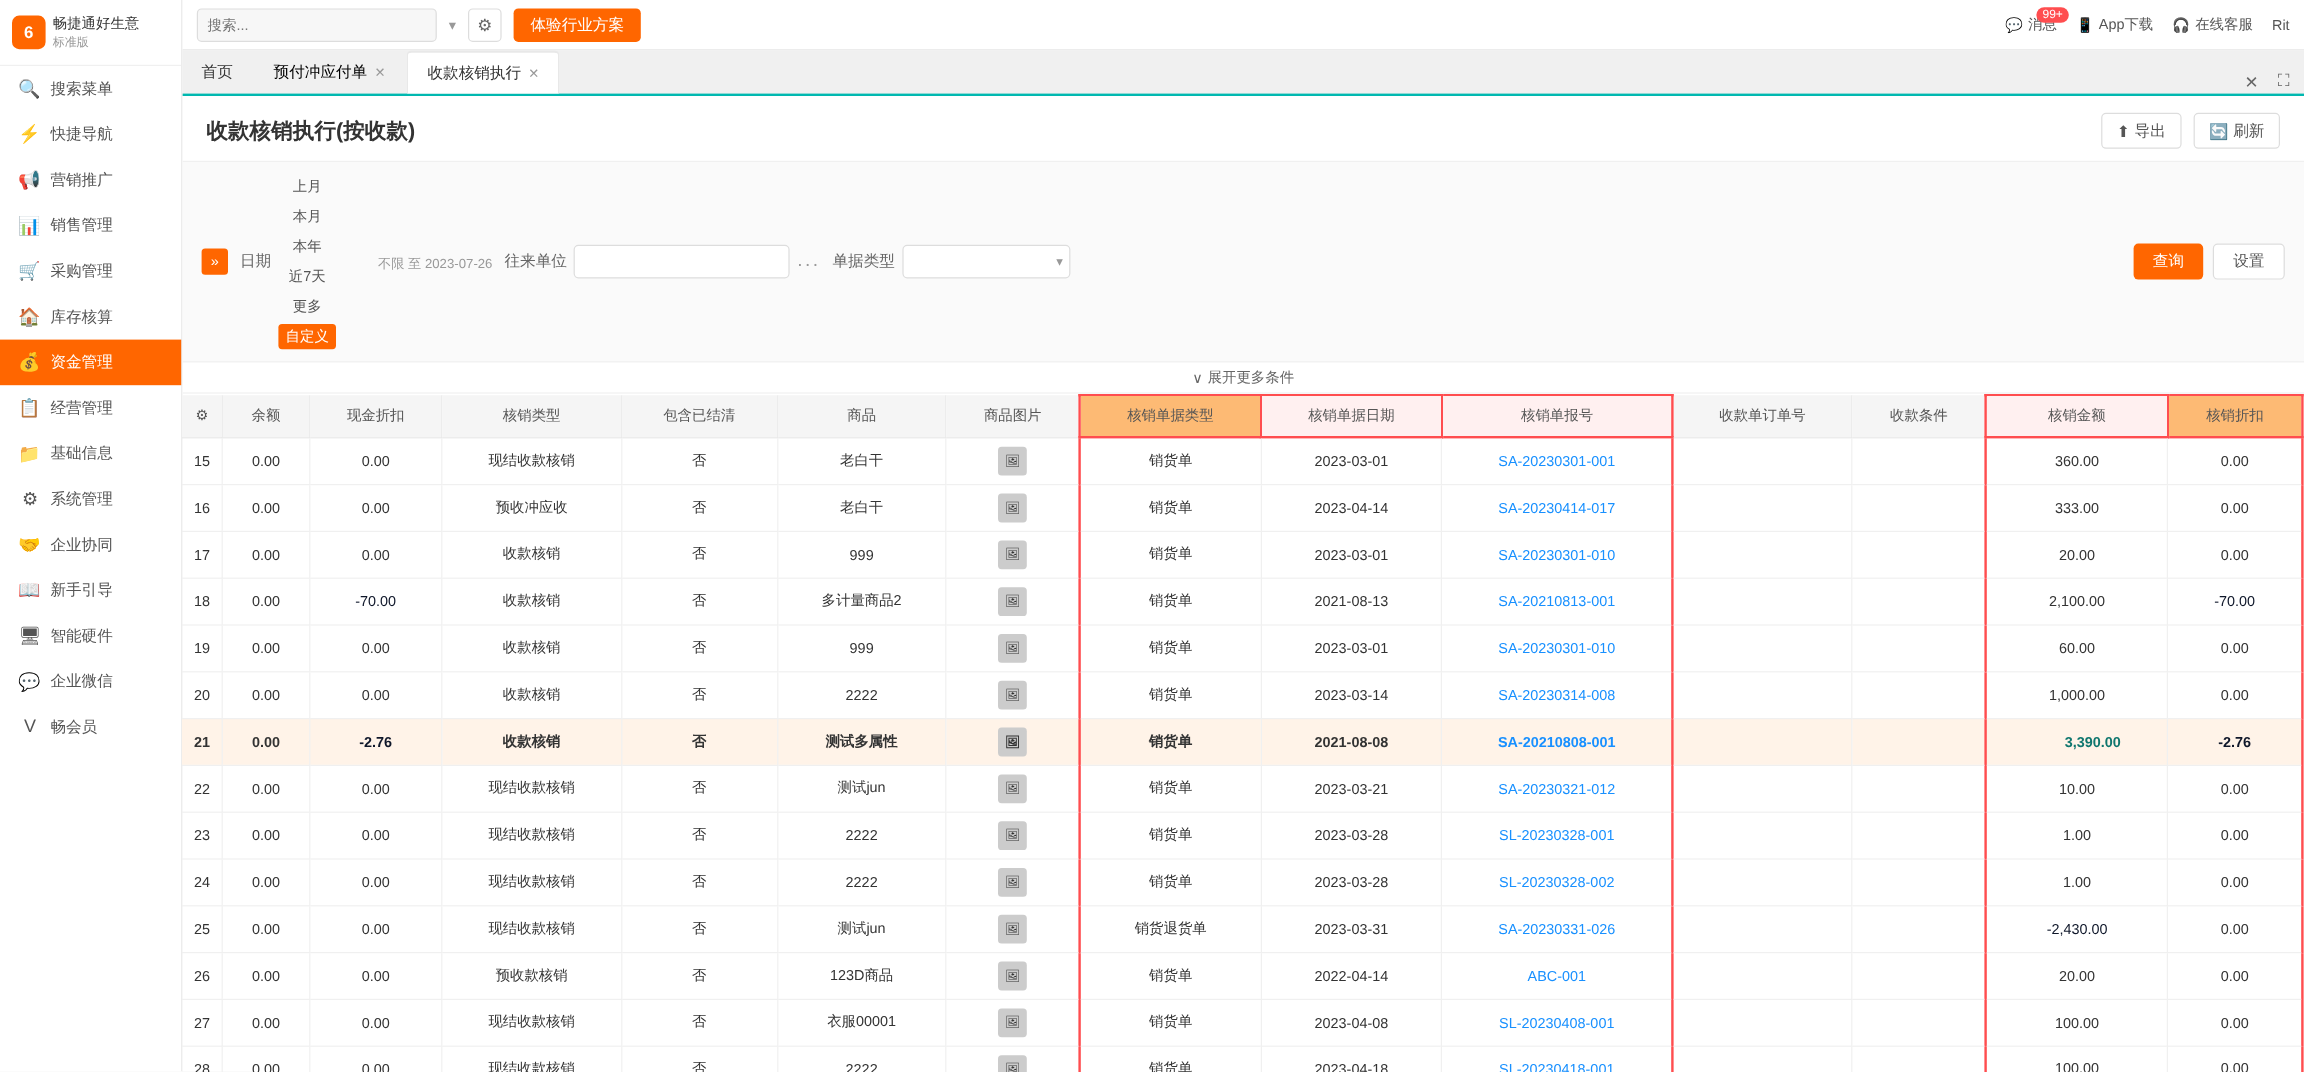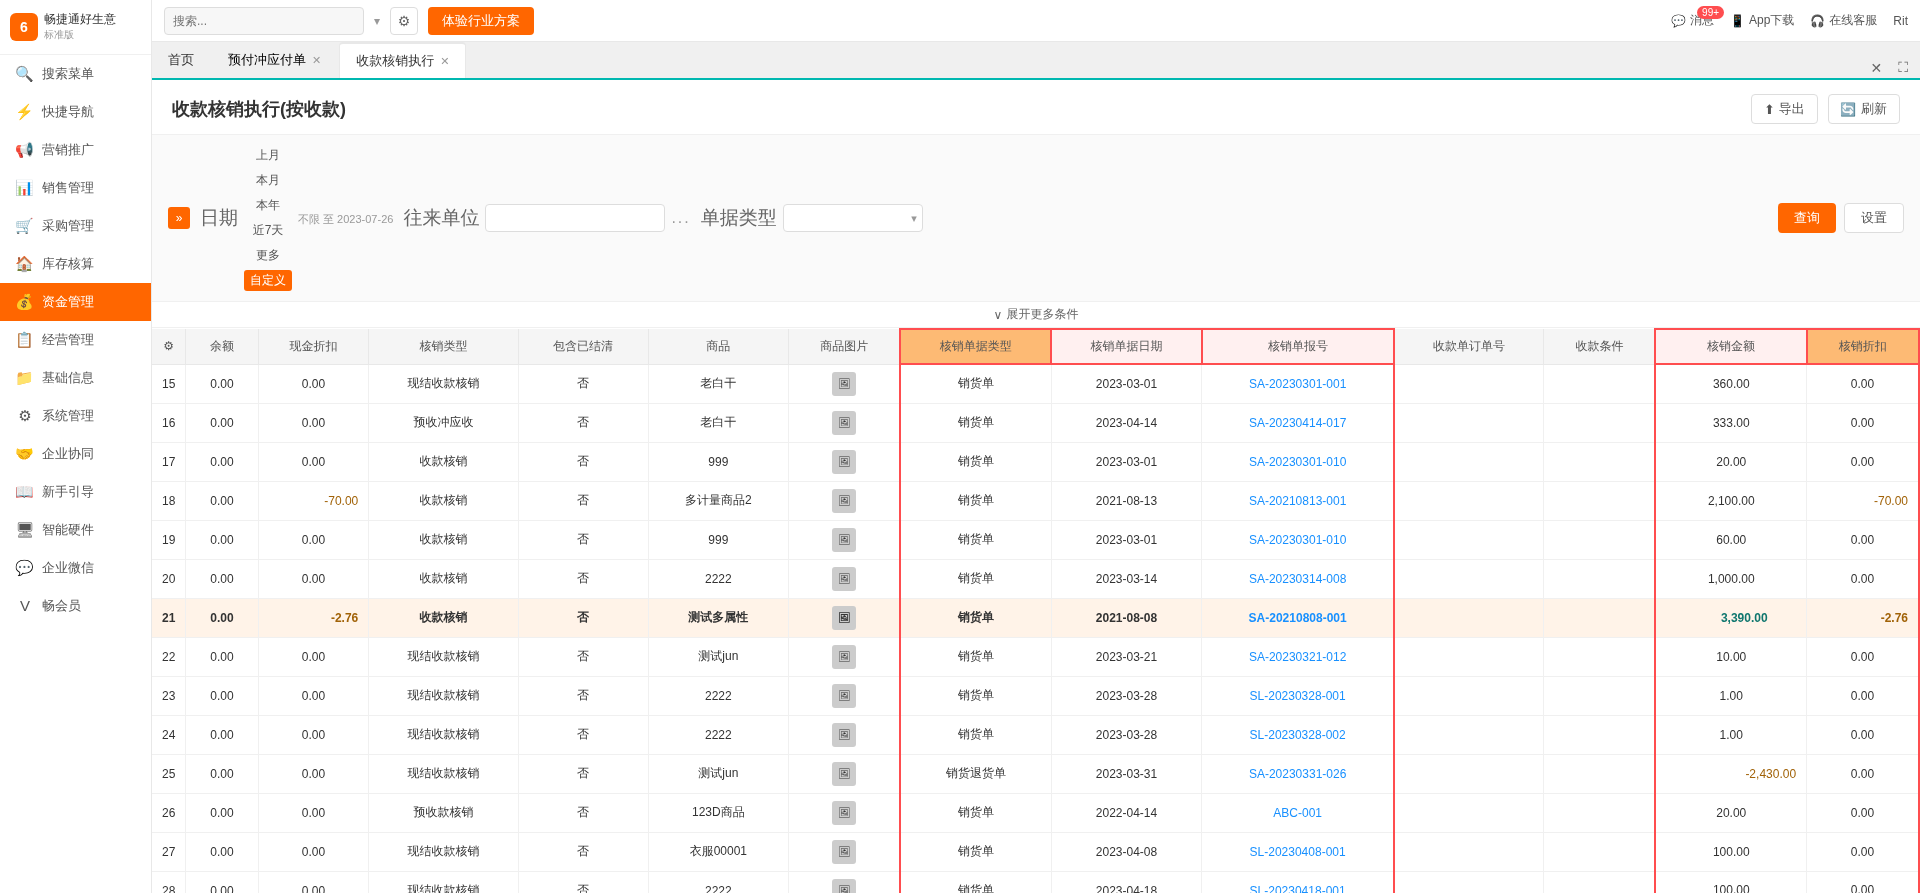--- a/index.html
+++ b/index.html
@@ -42,21 +42,21 @@
     .page-content { flex: 1; background: #fff; overflow: hidden; display: flex; flex-direction: column; }
     .page-header { padding: 14px 20px 10px; display: flex; align-items: center; justify-content: space-between; border-bottom: 1px solid #f0f0f0; }
     .page-title { font-size: 18px; font-weight: 600; color: #333; }
     .page-header-actions { display: flex; gap: 10px; }
     .btn-outline { border: 1px solid #ddd; background: #fff; border-radius: 4px; padding: 5px 12px; font-size: 13px; cursor: pointer; color: #555; display: flex; align-items: center; gap: 4px; }
 
     
     .filter-bar { padding: 10px 16px; background: #fafafa; border-bottom: 1px solid #f0f0f0; display: flex; align-items: center; flex-wrap: wrap; gap: 10px; flex-shrink: 0; }
     .filter-expand-btn { width: 22px; height: 22px; background: #ff6600; border-radius: 3px; display: flex; align-items: center; justify-content: center; cursor: pointer; color: #fff; font-size: 12px; flex-shrink: 0; }
     .filter-group { display: flex; align-items: center; gap: 6px; }
-    .filter-label { color: #666; font-size: 19px; text-align: center; }
+    .filter-label { color: #666; font-size: 13px; text-align: center; }
     .filter-date-options { display: flex; gap: 4px; align-items: center; flex-direction: column; }
     .filter-date-btn { font-size: 12px; color: #555; cursor: pointer; padding: 2px 4px; border-radius: 3px; }
     .filter-date-btn.custom { background: #ff6600; color: white; padding: 2px 6px; border-radius: 3px; }
     .filter-date-range { font-size: 11px; color: #999; margin-top: 2px; }
     .filter-input { border: 1px solid #ddd; border-radius: 4px; height: 28px; padding: 0 8px; font-size: 12px; min-width: 180px; }
     .filter-select { border: 1px solid #ddd; border-radius: 4px; height: 28px; padding: 0 8px; font-size: 12px; min-width: 140px; background: #fff; appearance: none; padding-right: 20px; }
     .filter-select-wrap { position: relative; }
     .filter-select-wrap::after { content: '▾'; position: absolute; right: 6px; top: 50%; transform: translateY(-50%); color: #999; pointer-events: none; font-size: 11px; }
     .filter-dots { color: #999; font-size: 16px; letter-spacing: 2px; }
     .btn-query { background: #ff6600; color: white; border: none; border-radius: 4px; padding: 5px 16px; font-size: 13px; cursor: pointer; }
@@ -68,21 +68,21 @@
 
     
     .table-container { flex: 1; overflow: auto; padding: 0; }
     table { width: 100%; border-collapse: collapse; min-width: 1600px; }
     thead tr { background: #f5f5f5; position: sticky; top: 0; z-index: 10; }
     th { padding: 8px 10px; text-align: center; font-weight: 500; font-size: 12px; color: #555; border-bottom: 1px solid #e8e8e8; border-right: 1px solid #e8e8e8; white-space: nowrap; }
     td { padding: 7px 10px; text-align: center; font-size: 12px; color: #333; border-bottom: 1px solid #f0f0f0; border-right: 1px solid #f0f0f0; white-space: nowrap; }
     tr.highlight-row td { background: #fff3e8; font-weight: bold; }
     .col-settings { width: 30px; }
     .link-text { color: #1890ff; cursor: pointer; text-decoration: none; }
-    .text-red { color: #a16207; text-align: right; }
+    .text-red { color: #0f172a; }
     .text-orange { color: #0f766e; padding-left: 36px; }
     tfoot tr td { background: #f9f9f9; font-weight: 600; color: #333; }
 
     
     .table-container::-webkit-scrollbar { height: 8px; width: 8px; }
     .table-container::-webkit-scrollbar-track { background: #f1f1f1; }
     .table-container::-webkit-scrollbar-thumb { background: #ccc; border-radius: 4px; }
   </style>
 </head>
 <body>
@@ -223,21 +223,21 @@
       <div class="filter-group">
         <span class="filter-label">日期</span>
         <div class="filter-date-options">
           <span class="filter-date-btn">上月</span>
           <span class="filter-date-btn">本月</span>
           <span class="filter-date-btn">本年</span>
           <span class="filter-date-btn">近7天</span>
           <span class="filter-date-btn">更多</span>
           <span class="filter-date-btn custom">自定义</span>
         </div>
-        <div style="display:flex;flex-direction:column;">
+        <div style="display:flex;flex-direction:column;margin-left:29px;">
           <div class="filter-date-range">不限 至 2023-07-26</div>
         </div>
       </div>
       <div class="filter-group">
         <span class="filter-label">往来单位</span>
         <input class="filter-input" type="text" style="">
         <span class="filter-dots">...</span>
       </div>
       <div class="filter-group">
         <span class="filter-label">单据类型</span>

